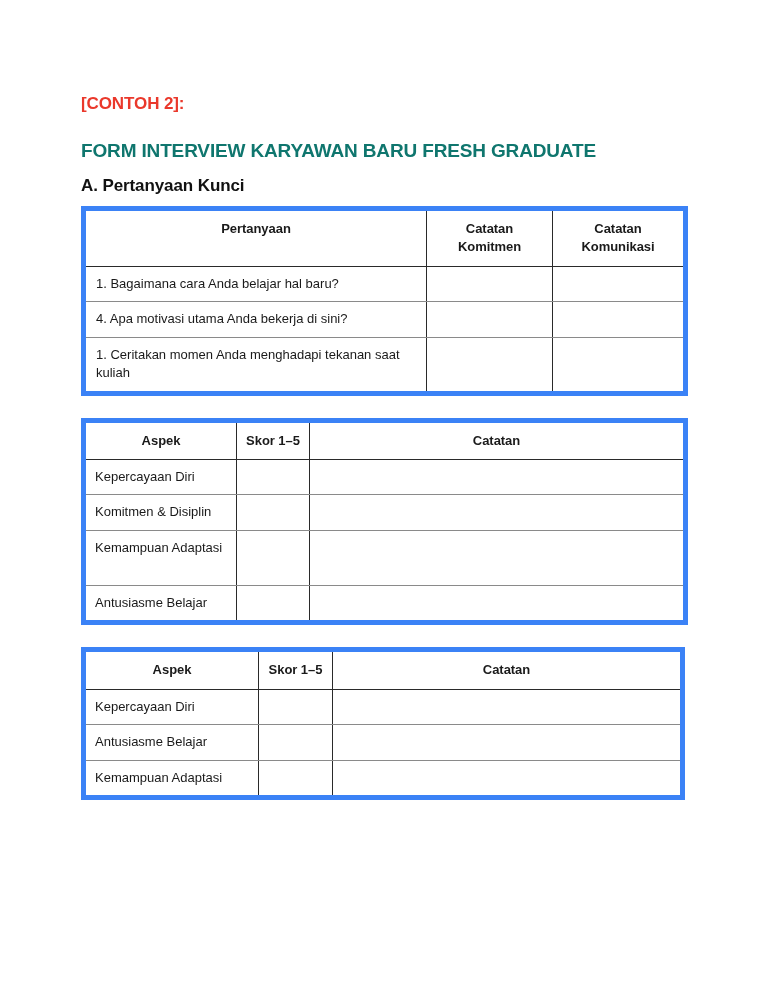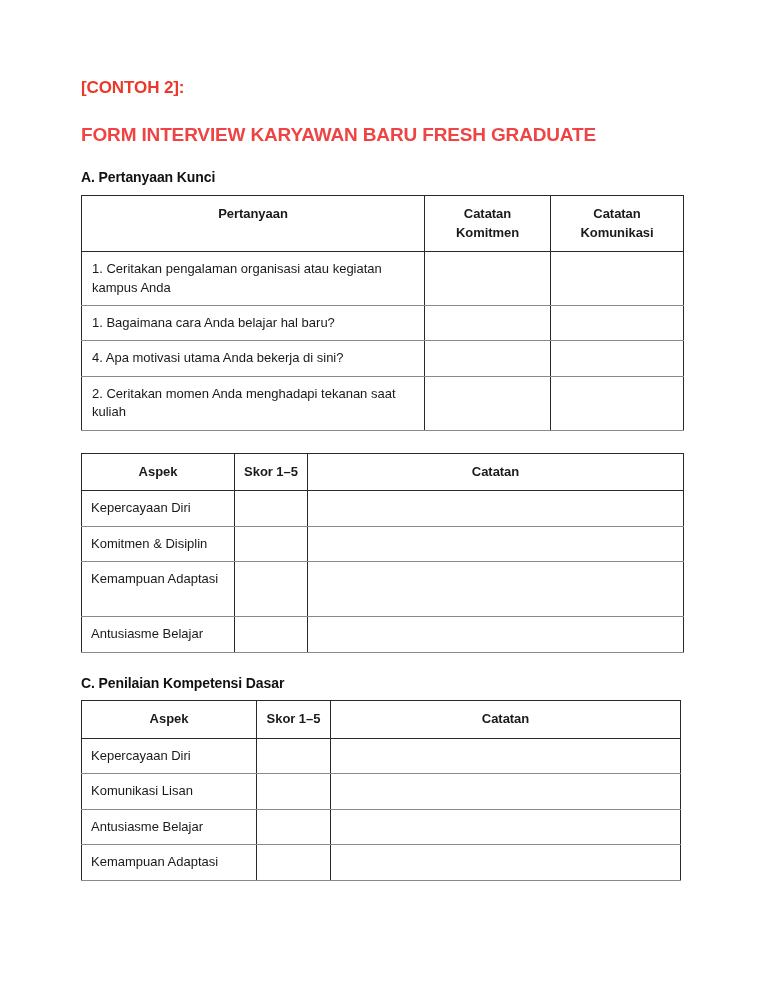--- a/index.html
+++ b/index.html
@@ -18,65 +18,65 @@
     position: relative;
     width: 768px;
     height: 1005px;
     box-sizing: border-box;
     padding: 0;
     overflow: hidden;
   }
   .content {
     position: absolute;
     left: 81px;
-    top: 78px;
+    top: 94px;
     width: 606px;
   }
 
   
   .doc-label {
     font-size: 17px;
     font-weight: bold;
     color: #EA382B;
     letter-spacing: -0.1px;
     margin: 0 0 26px 0;
     line-height: 1.15;
   }
   .doc-title {
     font-size: 19px;
     font-weight: bold;
-    color: #ef4444;
+    color: #0f766e;
     letter-spacing: -0.15px;
-    margin: 0 0 24px 0;
+    margin: 0 0 15px 0;
     line-height: 1.15;
   }
 
   
   .section-heading {
-    font-size: 14px;
+    font-size: 17px;
     font-weight: bold;
     color: #111111;
     letter-spacing: -0.1px;
     margin: 0 0 9px 0;
     line-height: 1.2;
   }
   .section-block {
     margin-bottom: 22px;
   }
   .section-block:last-child {
     margin-bottom: 0;
   }
 
   
   table.form-table {
     border-collapse: collapse;
     table-layout: fixed;
     font-size: 13px;
     color: #1a1a1a;
-    border: 1px solid #3b82f6;
+    border: 5px solid #3b82f6;
   }
   table.form-table th,
   table.form-table td {
     border-left: 1px solid #2a2a2a;
     border-right: 1px solid #2a2a2a;
     border-top: 1px solid #8a8a8a;
     border-bottom: 1px solid #8a8a8a;
     vertical-align: top;
     padding: 8px 9px 8px 9px;
     line-height: 1.42;
@@ -156,37 +156,32 @@
               <span class="hdr-line">Catatan</span>
               <span class="hdr-line">Komitmen</span>
             </th>
             <th>
               <span class="hdr-line">Catatan</span>
               <span class="hdr-line">Komunikasi</span>
             </th>
           </tr>
         </thead>
         <tbody>
-          <tr class="tall">
-            <td class="q-cell">1. Ceritakan pengalaman organisasi atau kegiatan kampus Anda</td>
-            <td class="cell-empty"></td>
-            <td class="cell-empty"></td>
-          </tr>
           <tr class="short">
             <td class="q-cell">1. Bagaimana cara Anda belajar hal baru?</td>
             <td class="cell-empty"></td>
             <td class="cell-empty"></td>
           </tr>
           <tr class="short">
             <td class="q-cell">4. Apa motivasi utama Anda bekerja di sini?</td>
             <td class="cell-empty"></td>
             <td class="cell-empty"></td>
           </tr>
           <tr class="tall">
-            <td class="q-cell">2. Ceritakan momen Anda menghadapi tekanan saat kuliah</td>
+            <td class="q-cell">1. Ceritakan momen Anda menghadapi tekanan saat kuliah</td>
             <td class="cell-empty"></td>
             <td class="cell-empty"></td>
           </tr>
         </tbody>
       </table>
     </div>
 
     <div class="section-block">
 
       <table class="form-table table-b">
@@ -221,21 +216,20 @@
           <tr class="r4">
             <td>Antusiasme Belajar</td>
             <td class="cell-empty"></td>
             <td class="cell-empty"></td>
           </tr>
         </tbody>
       </table>
     </div>
 
     <div class="section-block">
-      <div class="section-heading">C. Penilaian Kompetensi Dasar</div>
 
       <table class="form-table table-c">
         <colgroup>
           <col class="c-asp">
             <col class="c-sk">
             <col class="c-cat">
         </colgroup>
         <thead>
           <tr>
             <th>Aspek</th>
@@ -243,25 +237,20 @@
             <th>Catatan</th>
           </tr>
         </thead>
         <tbody>
           <tr>
             <td>Kepercayaan Diri</td>
             <td class="cell-empty"></td>
             <td class="cell-empty"></td>
           </tr>
           <tr>
-            <td>Komunikasi Lisan</td>
-            <td class="cell-empty"></td>
-            <td class="cell-empty"></td>
-          </tr>
-          <tr>
             <td>Antusiasme Belajar</td>
             <td class="cell-empty"></td>
             <td class="cell-empty"></td>
           </tr>
           <tr>
             <td>Kemampuan Adaptasi</td>
             <td class="cell-empty"></td>
             <td class="cell-empty"></td>
           </tr>
         </tbody>

